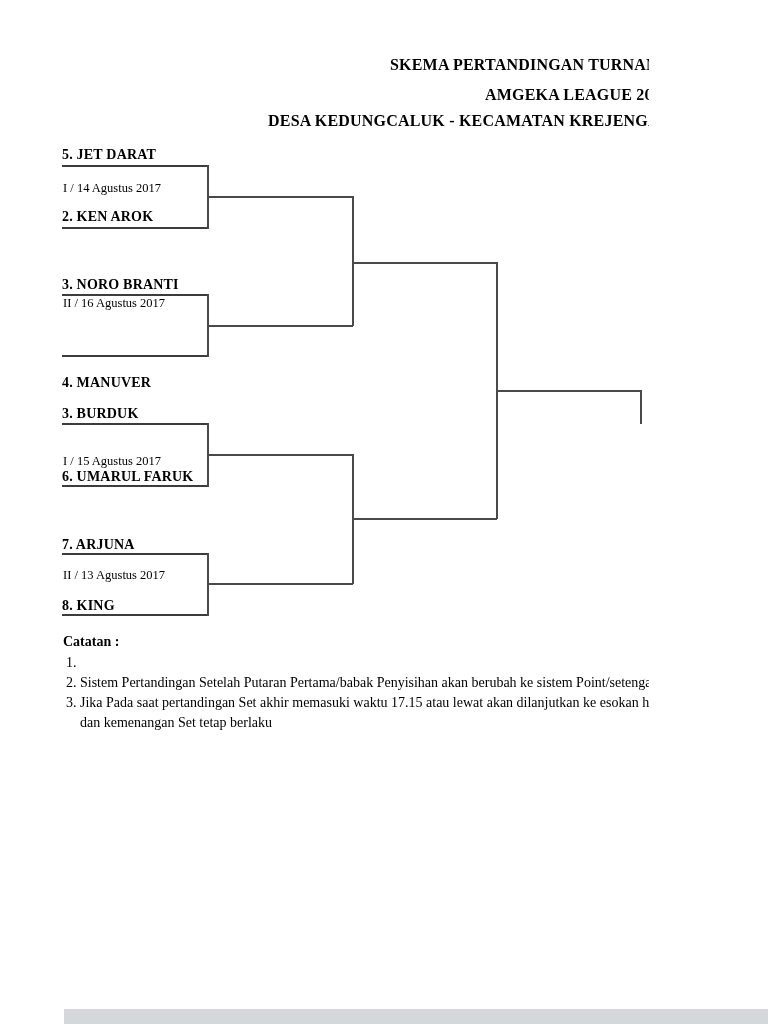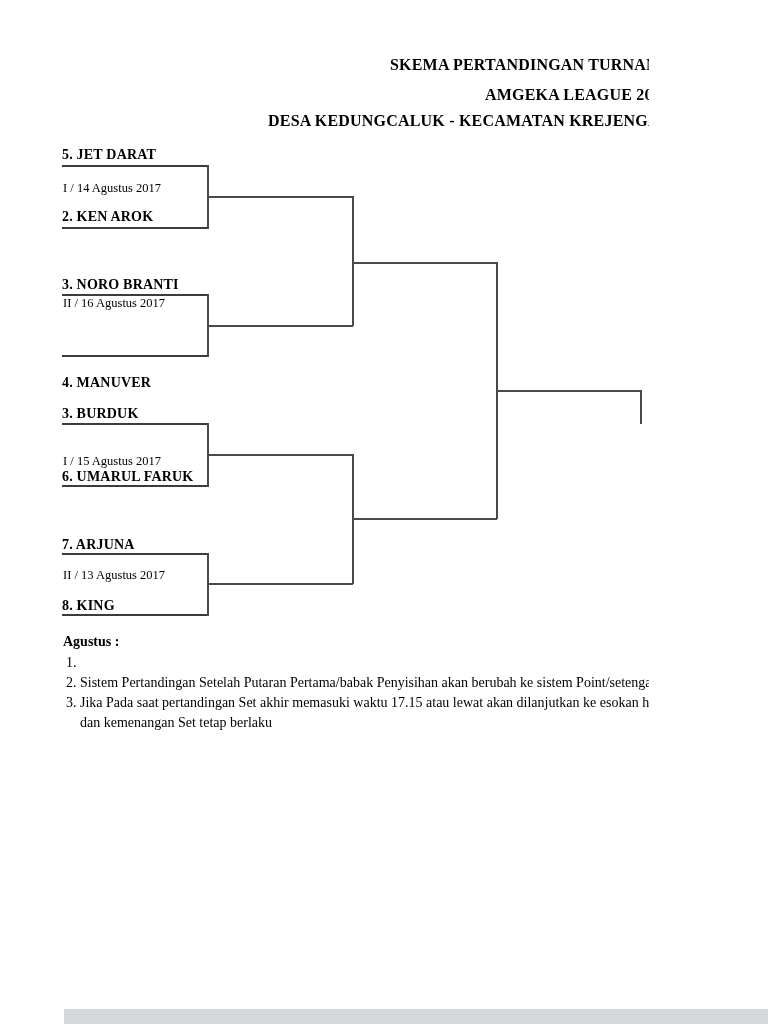--- a/index.html
+++ b/index.html
@@ -81,21 +81,21 @@
 
     <div class="ln" style="left: 352px; top: 196px; width: 1.5px; height: 130px; background: rgb(74, 74, 74);"></div>
     <div class="ln" style="left: 352px; top: 454px; width: 1.5px; height: 130px; background: rgb(74, 74, 74);"></div>
     <div class="ln" style="left: 352px; top: 262px; width: 145px; height: 1.5px; background: rgb(74, 74, 74);"></div>
     <div class="ln" style="left: 352px; top: 518px; width: 145px; height: 1.5px; background: rgb(74, 74, 74);"></div>
 
     <div class="ln" style="left: 496px; top: 262px; width: 1.5px; height: 257px; background: rgb(74, 74, 74);"></div>
     <div class="ln" style="left: 496px; top: 390px; width: 145px; height: 1.5px; background: rgb(74, 74, 74);"></div>
     <div class="ln" style="left: 640px; top: 390px; width: 1.5px; height: 34px; background: rgb(74, 74, 74);"></div>
 
-    <div class="abs note-head" style="left:63px; top:634px;">Agustus :</div>
+    <div class="abs note-head" style="left:63px; top:634px;">Catatan :</div>
 
     <div class="abs note" style="left:66px; top:655px;">1.</div>
 
     <div class="abs note" style="left:66px; top:675px;">2.</div>
     <div class="abs note" style="left:80px; top:675px;">Sistem Pertandingan Setelah Putaran Pertama/babak Penyisihan akan berubah ke sistem Point/setengah</div>
 
     <div class="abs note" style="left:66px; top:695px;">3.</div>
     <div class="abs note" style="left:80px; top:695px;">Jika Pada saat pertandingan Set akhir memasuki waktu 17.15 atau lewat akan dilanjutkan ke esokan harinya</div>
 
     <div class="abs note" style="left:80px; top:715px;">dan kemenangan Set tetap berlaku</div>

